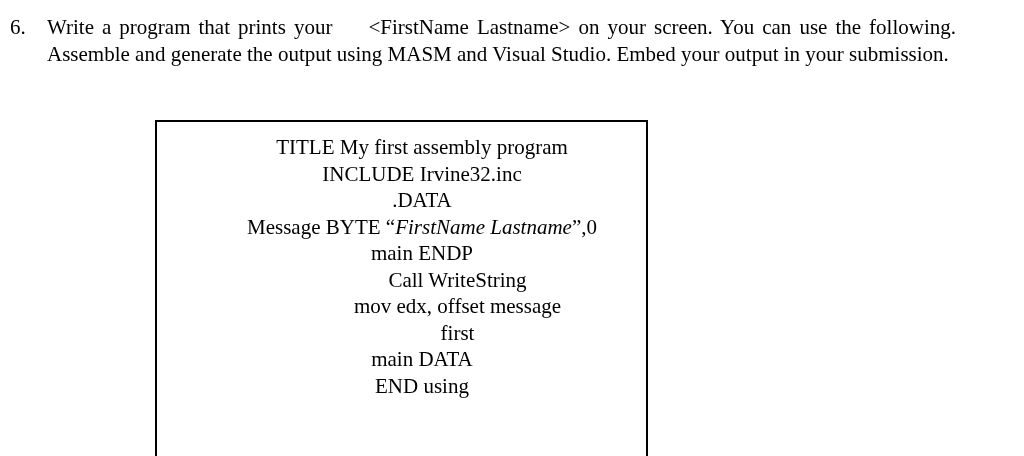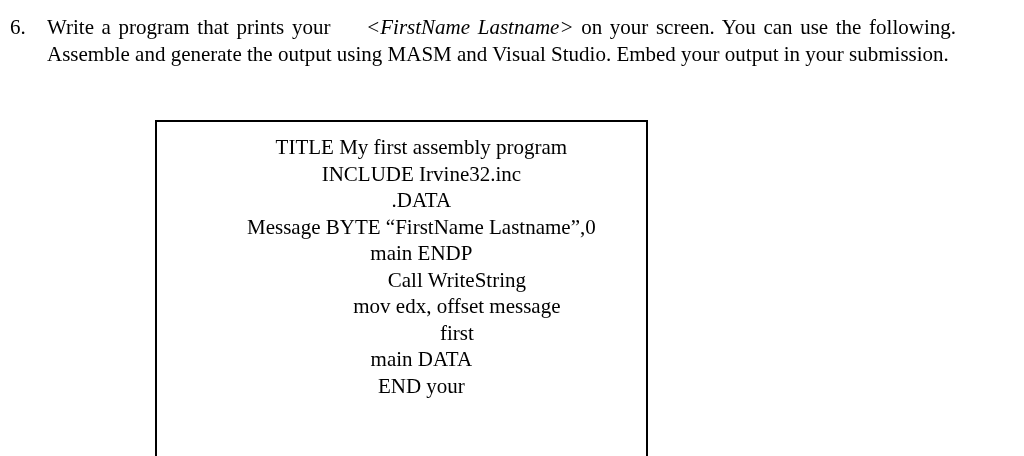--- a/index.html
+++ b/index.html
@@ -34,21 +34,20 @@
   }
   .q-body {
     margin-left: 37px;
     font-size: 21px;
     line-height: 27px;
     text-align: justify;
     text-justify: inter-word;
     hyphens: none;
   }
   .q-body .ital {
-    font-style: italic;
     margin-left: 28px;
   }
 
   
   .code-box {
     position: absolute;
     left: 155px;
     top: 120px;
     width: 493px;
     height: 352px;
@@ -68,20 +67,21 @@
   .code-line {
     font-size: 21px;
     line-height: 26.5px;
     white-space: pre;
     color: #000000;
   }
   .code-line.indented {
     padding-left: 71px;
   }
   .code-line .ital {
+    font-style: italic;
   }
 </style>
 </head>
 <body>
 
 <div class="question">
   <div class="q-number">6.</div>
   <div class="q-body">
     <span>Write a program that prints your </span><span class="ital">&lt;FirstName Lastname&gt;</span><span> on your screen. You can use the following.  Assemble and generate the output using MASM and Visual Studio.  Embed your output in your submission.</span>
   </div>
@@ -91,15 +91,15 @@
   <ul class="code-list">
     <li class="code-line">TITLE My first assembly program</li>
     <li class="code-line">INCLUDE Irvine32.inc</li>
     <li class="code-line">.DATA</li>
     <li class="code-line"><span>Message BYTE “</span><span class="ital">FirstName Lastname</span><span>”,0</span></li>
     <li class="code-line">main ENDP</li>
     <li class="code-line indented">Call WriteString</li>
     <li class="code-line indented">mov edx, offset message</li>
     <li class="code-line indented">first</li>
     <li class="code-line">main DATA</li>
-    <li class="code-line">END your</li>
+    <li class="code-line">END using</li>
   </ul>
 </div>
 
 </body></html>

